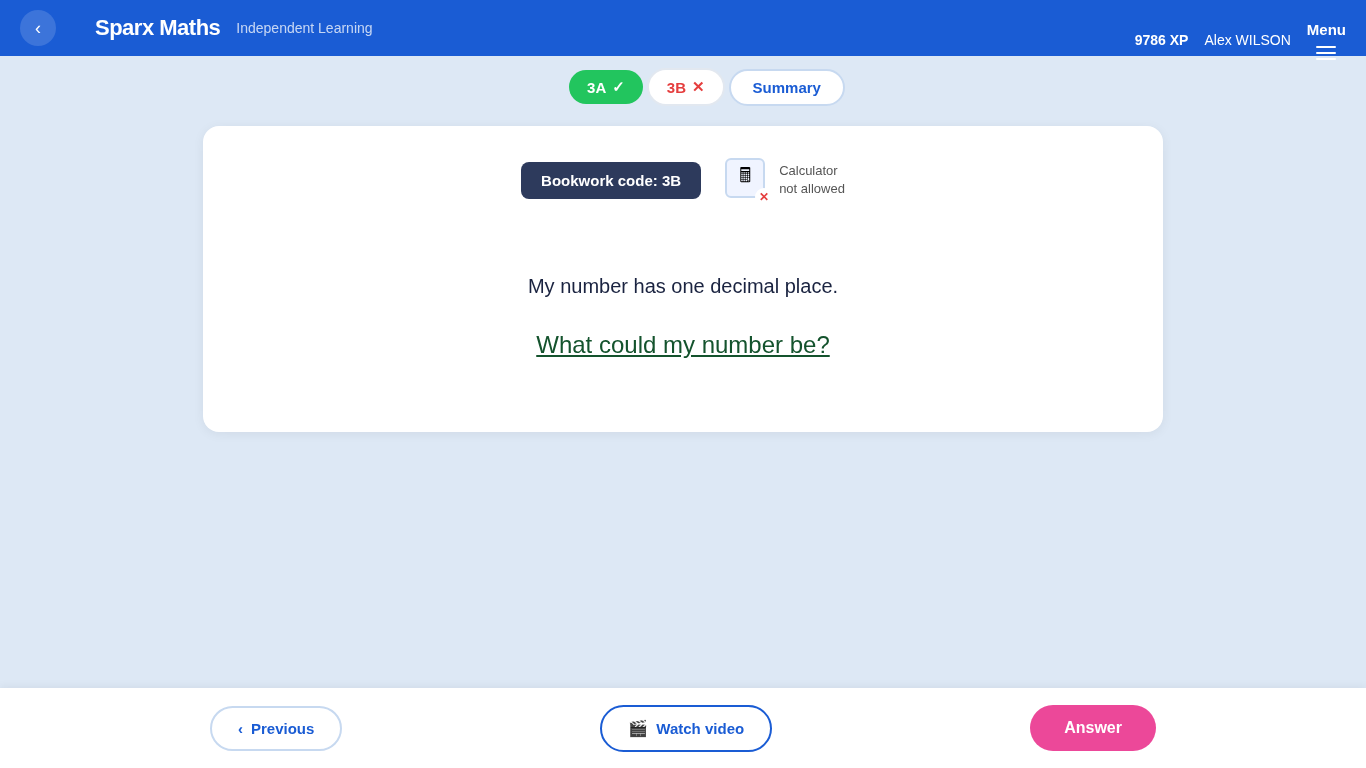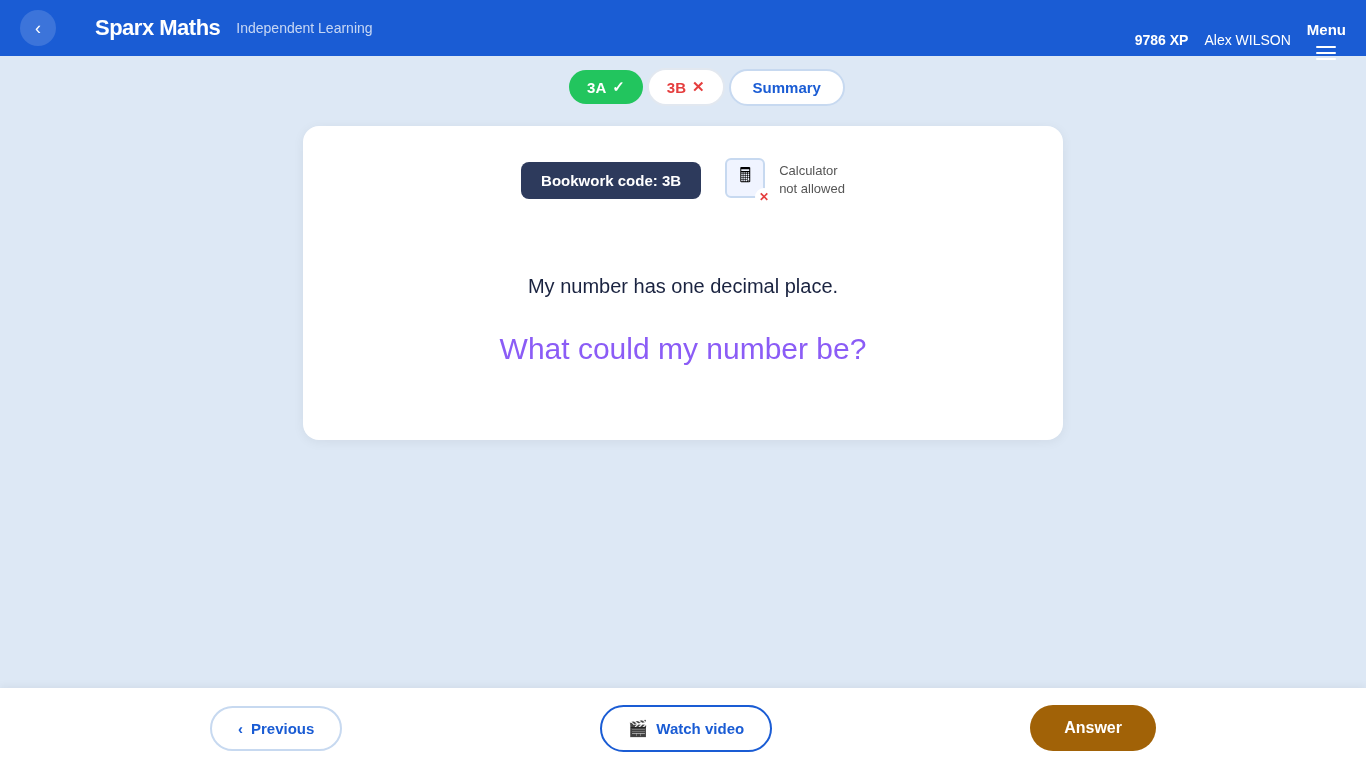--- a/index.html
+++ b/index.html
@@ -140,21 +140,21 @@
 
     
     .main-container {
       display: flex;
       justify-content: center;
       padding: 10px 20px 20px;
     }
     .card {
       background: white;
       border-radius: 16px;
-      width: 760px;
+      width: 960px;
       padding: 32px 40px 40px;
       box-shadow: 0 2px 12px rgba(0,0,0,0.06);
     }
     .card-header {
       display: flex;
       align-items: center;
       justify-content: center;
       gap: 24px;
       margin-bottom: 40px;
     }
@@ -220,23 +220,24 @@
       margin-bottom: 28px;
       line-height: 1.4;
     }
     .question-line2 {
       font-size: 28px;
       color: #1a2340;
       margin-bottom: 28px;
       line-height: 1.4;
     }
     .question-line3 {
-      font-size: 30px;
-      color: #8b5cf6;
+      font-size: 24px;
+      color: #14532d;
       line-height: 1.4;
+      text-decoration: underline;
     }
 
     
     .bottom-bar {
       position: absolute;
       bottom: 0;
       left: 0;
       right: 0;
       height: 80px;
       background: white;
@@ -266,21 +267,21 @@
       padding: 12px 26px;
       font-size: 15px;
       font-weight: 700;
       color: #1a5cd4;
       cursor: pointer;
       display: flex;
       align-items: center;
       gap: 8px;
     }
     .btn-answer {
-      background: #a16207;
+      background: #ec4899;
       border: none;
       border-radius: 24px;
       padding: 14px 34px;
       font-size: 16px;
       font-weight: 700;
       color: white;
       cursor: pointer;
     }
     .video-icon {
       font-size: 16px;

